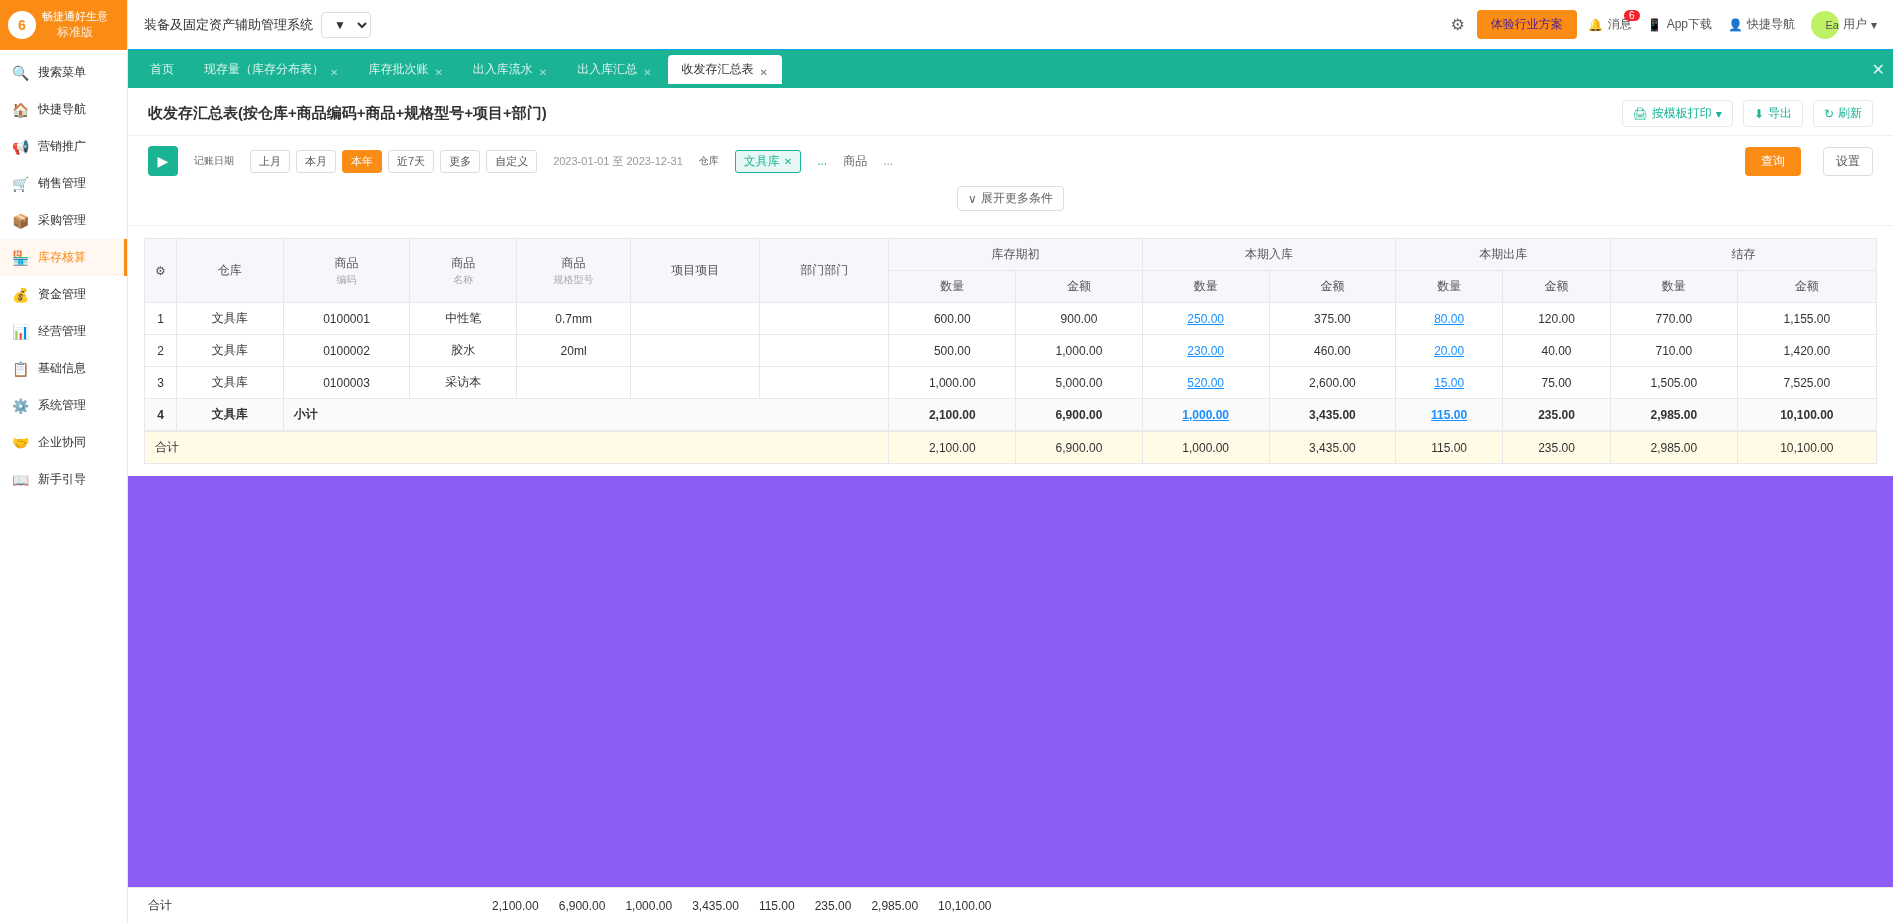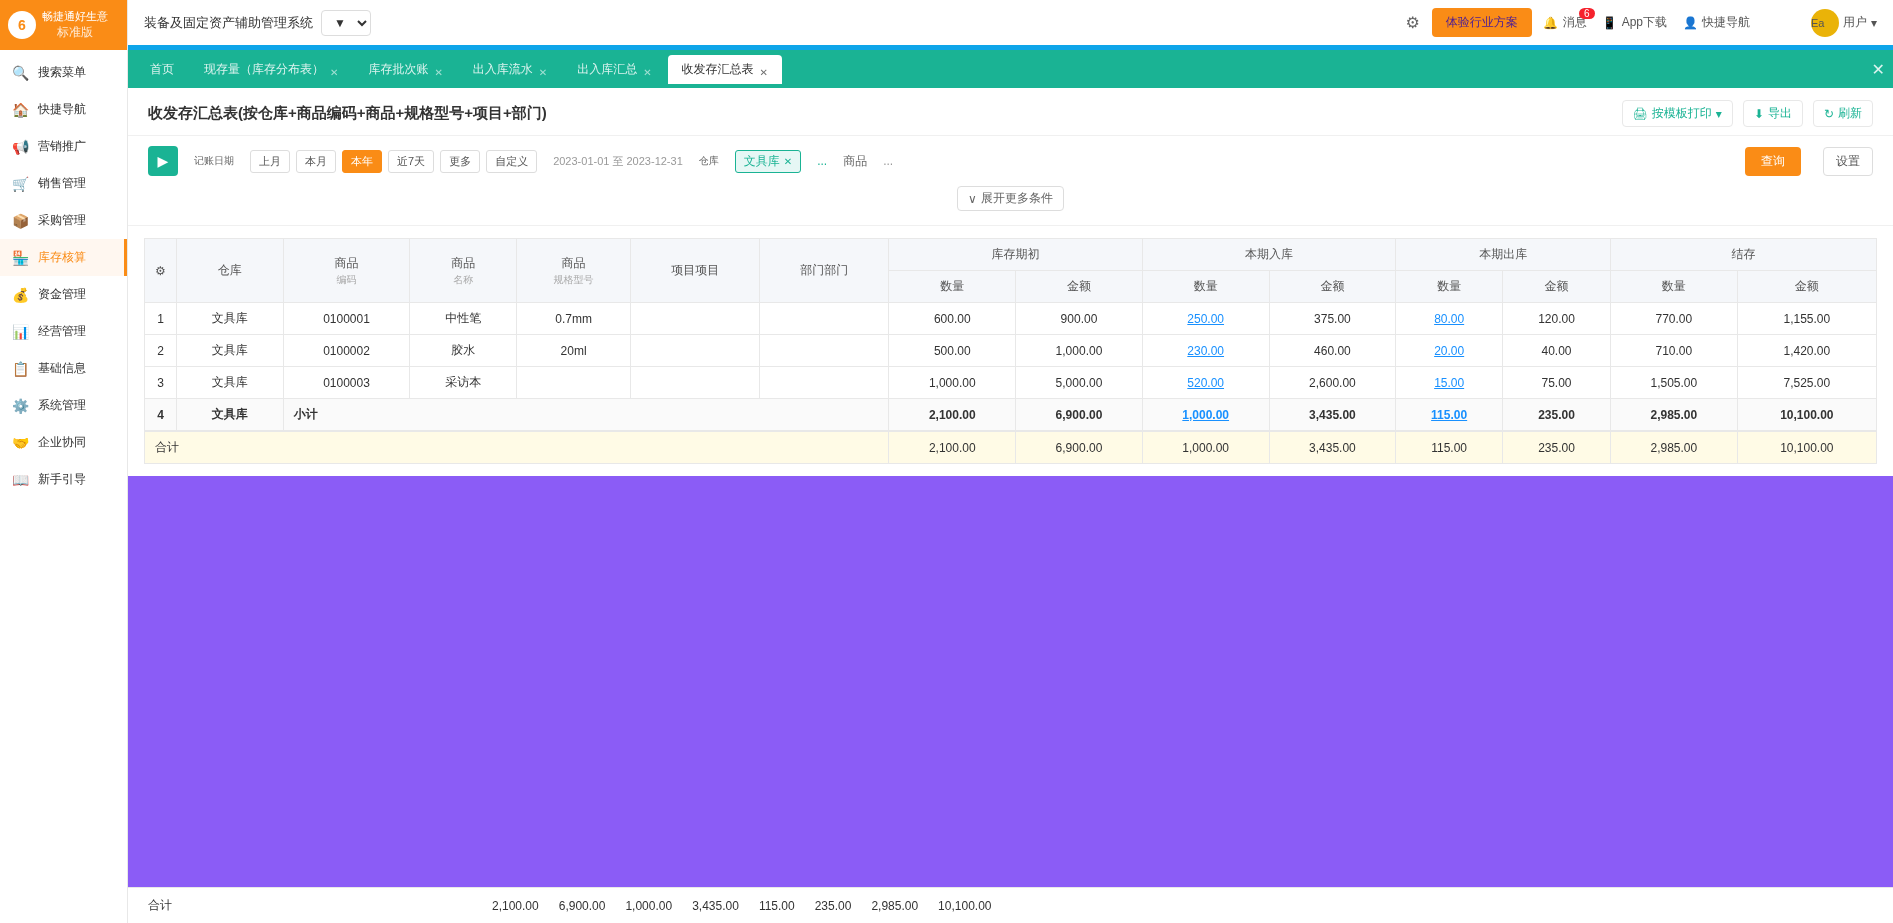--- a/index.html
+++ b/index.html
@@ -13,29 +13,29 @@
     .sidebar-logo-sub { font-size: 12px; color: rgba(255,255,255,0.8); text-align: center; }
     .sidebar-nav { flex: 1; overflow-y: auto; padding: 4px 0; }
     .sidebar-item { display: flex; align-items: center; gap: 8px; padding: 10px 12px; cursor: pointer; color: #333; font-size: 12px; }
     .sidebar-item.active { background: #fff7f0; color: #fa8c16; border-right: 3px solid #fa8c16; }
     .sidebar-item-icon { font-size: 14px; width: 18px; text-align: center; }
 
     
     .main { flex: 1; display: flex; flex-direction: column; overflow: hidden; }
 
     
-    .topbar { height: 50px; background: #fff; border-bottom: 5px solid #0ea5e9; display: flex; align-items: center; padding: 0 16px; gap: 12px; }
+    .topbar { height: 50px; background: #fff; border-bottom: 1px solid #0ea5e9; display: flex; align-items: center; padding: 0 16px; gap: 12px; }
     .topbar-system-name { font-size: 13px; color: #333; flex: 1; display: flex; align-items: center; gap: 8px; }
     .topbar-system-select { border: 1px solid #ddd; padding: 4px 8px; border-radius: 4px; font-size: 12px; background: #fff; color: #333; }
     .topbar-settings-icon { color: #666; cursor: pointer; font-size: 16px; }
     .topbar-trial-btn { background: #fa8c16; color: #4c1d95; border: none; padding: 6px 14px; border-radius: 4px; cursor: pointer; font-size: 12px; }
     .topbar-right { display: flex; align-items: center; gap: 16px; margin-left: auto; }
     .topbar-right-item { display: flex; align-items: center; gap: 4px; cursor: pointer; color: #555; font-size: 12px; position: relative; }
     .badge { background: #f5222d; color: #fff; border-radius: 10px; padding: 0 4px; font-size: 10px; position: absolute; top: -6px; right: -8px; min-width: 16px; text-align: center; }
-    .topbar-avatar { width: 28px; height: 28px; background: #eab308; border-radius: 50%; display: flex; align-items: center; justify-content: flex-start; font-size: 11px; color: #555; margin-left: 45px; }
+    .topbar-avatar { width: 28px; height: 28px; background: #bef264; border-radius: 50%; display: flex; align-items: center; justify-content: flex-end; font-size: 11px; color: #555; }
 
     
     .tabs-bar { background: #1ab394; display: flex; align-items: center; padding: 0 8px; height: 38px; gap: 2px; }
     .tab { display: flex; align-items: flex-end; gap: 6px; padding: 6px 14px; cursor: pointer; color: rgba(255,255,255,0.85); font-size: 12px; border-radius: 4px 4px 0 0; white-space: nowrap; }
     .tab.active { background: #fff; color: #333; border-radius: 4px 4px 0 0; }
     .tab-close { font-size: 10px; color: inherit; cursor: pointer; opacity: 0.7; }
     .tabs-bar-close { margin-left: auto; color: rgba(255,255,255,0.85); cursor: pointer; font-size: 16px; }
 
     
     .page-content { flex: 1; overflow-y: auto; background: #8b5cf6; padding: 0; }

